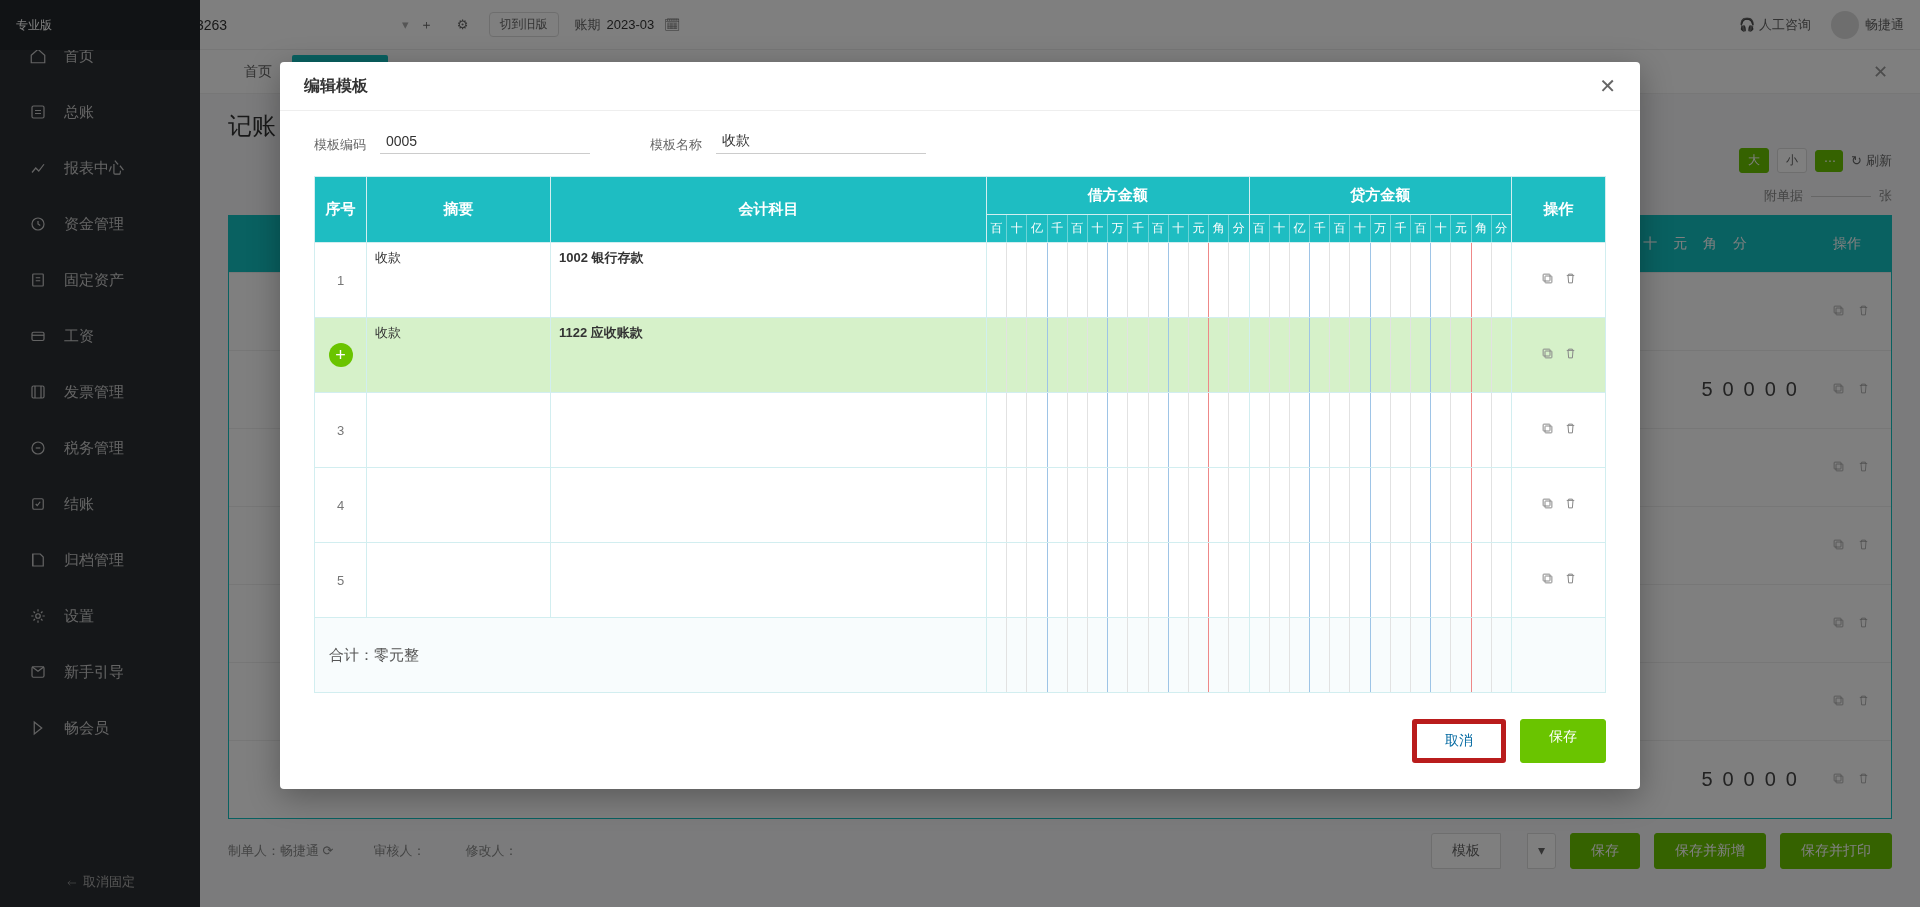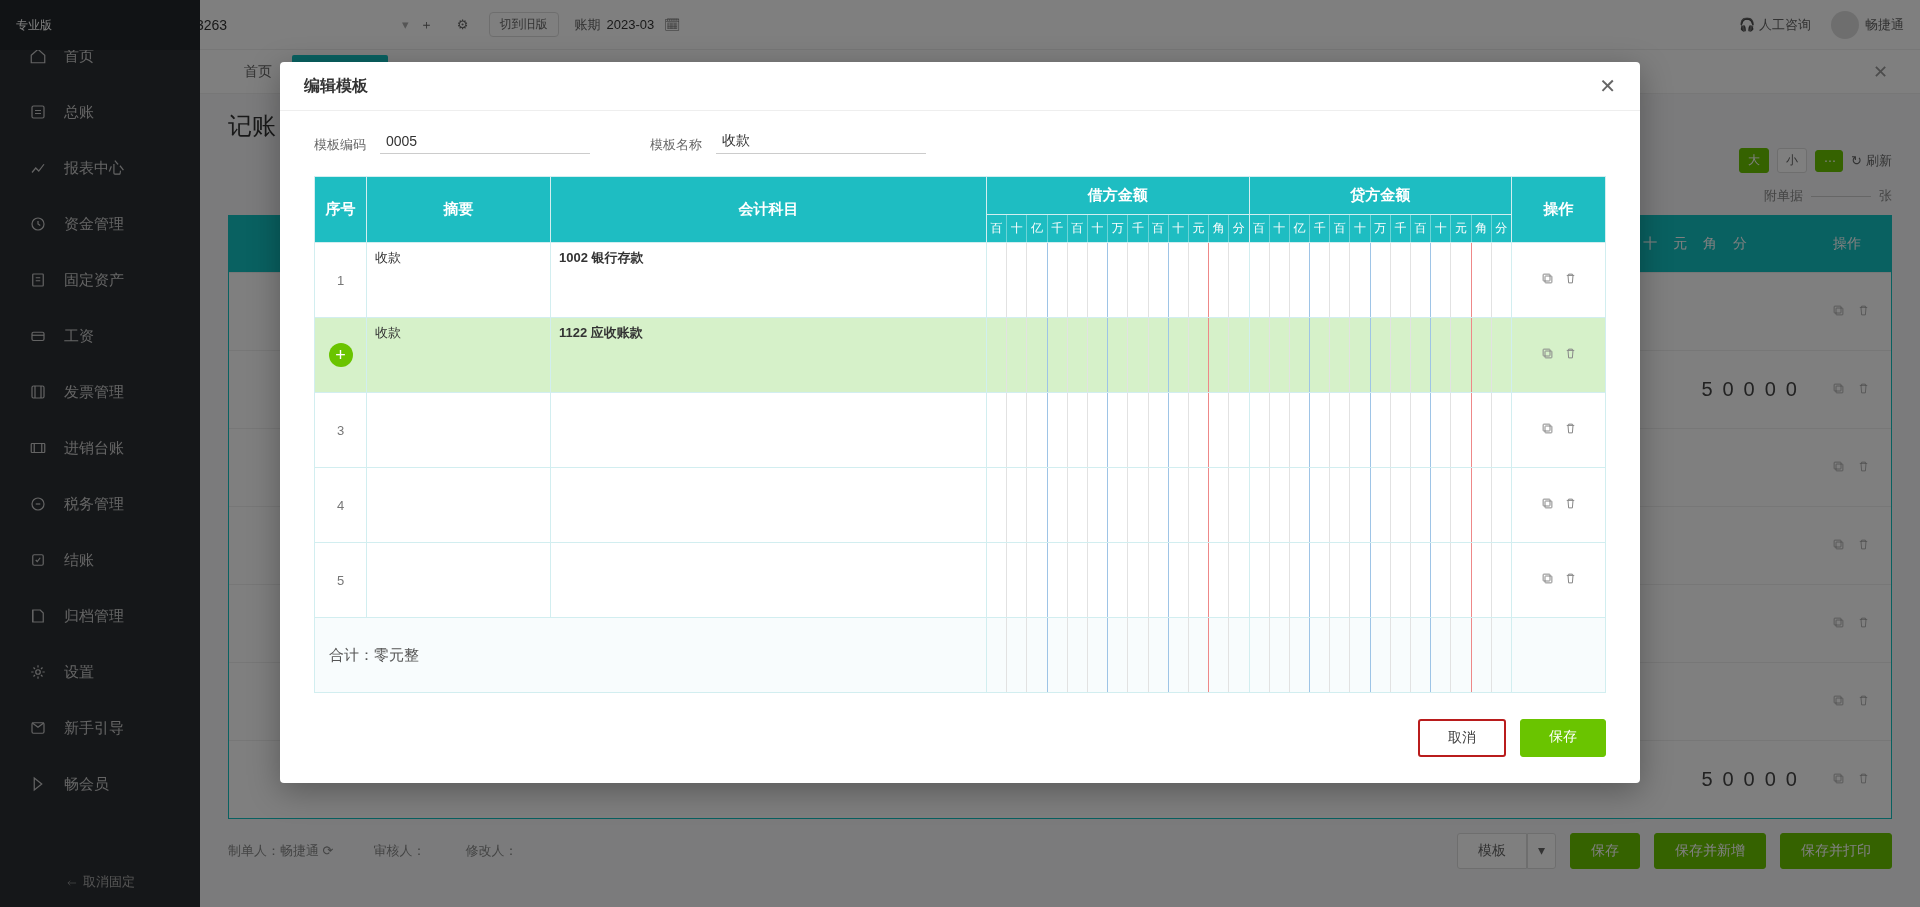--- a/index.html
+++ b/index.html
@@ -51,21 +51,21 @@
 .bg-ledger { margin: 0 28px; background: #fff; border: 1px solid #13c2c2; }
 .bg-th { background: #13c2c2; color: #fff; height: 56px; display: flex; align-items: center; justify-content: flex-end; padding-right: 30px; font-size: 14px; }
 .bg-row { height: 78px; border-top: 1px solid #eee; display: flex; align-items: center; justify-content: flex-end; padding-right: 20px; font-size: 20px; color: #444; letter-spacing: 10px; }
 .bg-row .row-icons { margin-left: 24px; display: flex; gap: 10px; color: #aaa; }
 .bg-row .row-icons svg { width: 15px; height: 15px; stroke: #888; fill: none; }
 
 .footer-info { display: flex; align-items: center; padding: 14px 28px; color: #888; font-size: 13px; gap: 40px; }
 .footer-btns { margin-left: auto; display: flex; gap: 14px; }
 .footer-btns .btn { padding: 8px 20px; border-radius: 3px; font-size: 14px; border: 1px solid #ddd; background: #fff; color: #666; }
 .footer-btns .btn.green { background: #6ac400; color: #fff; border-color: #6ac400; }
-.footer-btns .btn-group { display: flex; }
+.footer-btns .btn-group { display: flex; gap: 26px; }
 .footer-btns .btn-group .btn { border-radius: 3px 0 0 3px; }
 .footer-btns .btn-group .caret { border-radius: 0 3px 3px 0; border-left: 1px solid #ddd; padding: 8px 10px; }
 
 
 .modal { position: absolute; z-index: 10; left: 50%; top: 62px; transform: translateX(-50%); width: 1360px; background: #fff; border-radius: 4px; box-shadow: 0 8px 32px rgba(0,0,0,0.3); }
 .modal-head { display: flex; align-items: center; height: 49px; padding: 0 24px; border-bottom: 1px solid #eee; }
 .modal-head .title { font-size: 16px; font-weight: 600; color: #333; }
 .modal-head .close { margin-left: auto; font-size: 20px; color: #666; cursor: pointer; }
 .modal-body { padding: 18px 34px 8px; }
 
@@ -102,21 +102,21 @@
 .amt-grid .c.m3 { border-right-color: #9ec4e6; }  
 .amt-grid .c.yuan { border-right-color: #e88; }   
 
 .op-cell { text-align: center; vertical-align: middle !important; }
 .op-cell .ic { display: inline-flex; margin: 0 4px; cursor: pointer; }
 .op-cell svg { width: 15px; height: 15px; stroke: #888; fill: none; stroke-width: 1.6; }
 
 .total-row td { height: 74px; background: #f8fcfd; font-size: 15px; color: #555; padding-left: 14px; vertical-align: middle; }
 
 .modal-foot { padding: 18px 34px 26px; display: flex; justify-content: flex-end; gap: 14px; }
-.modal-foot .btn-cancel { border: 2px solid #b91c1c; color: #404040; background: #fff; padding: 8px 28px; border-radius: 3px; font-size: 14px; cursor: pointer; }
+.modal-foot .btn-cancel { border: 5px solid #b91c1c; color: #0369a1; background: #fff; padding: 8px 28px; border-radius: 3px; font-size: 14px; cursor: pointer; }
 .modal-foot .btn-save { border: 1px solid #6ac400; background: #6ac400; color: #fff; padding: 8px 28px; border-radius: 3px; font-size: 14px; cursor: pointer; }
 </style>
 </head>
 <body>
 
 <div class="app-bg">
 
   <div class="topbar">
     <span class="company">3263</span>
     <span style="color:#aaa;margin-left:6px">▾</span>
@@ -194,29 +194,20 @@
           <span>工资</span>
         </div>
         <div class="nav-item">
           <span class="nav-icon">
             <svg viewBox="0 0 24 24">
               <rect x="4" y="4" width="16" height="16" rx="2"></rect>
               <path d="M8 4v16M16 4v16"></path>
             </svg>
           </span>
           <span>发票管理</span>
-        </div>
-        <div class="nav-item">
-          <span class="nav-icon">
-            <svg viewBox="0 0 24 24">
-              <rect x="3" y="6" width="18" height="12" rx="1"></rect>
-              <path d="M7 6v12M17 6v12"></path>
-            </svg>
-          </span>
-          <span>进销台账</span>
         </div>
         <div class="nav-item">
           <span class="nav-icon">
             <svg viewBox="0 0 24 24">
               <circle cx="12" cy="12" r="8"></circle>
               <path d="M9 12h6"></path>
             </svg>
           </span>
           <span>税务管理</span>
         </div>

